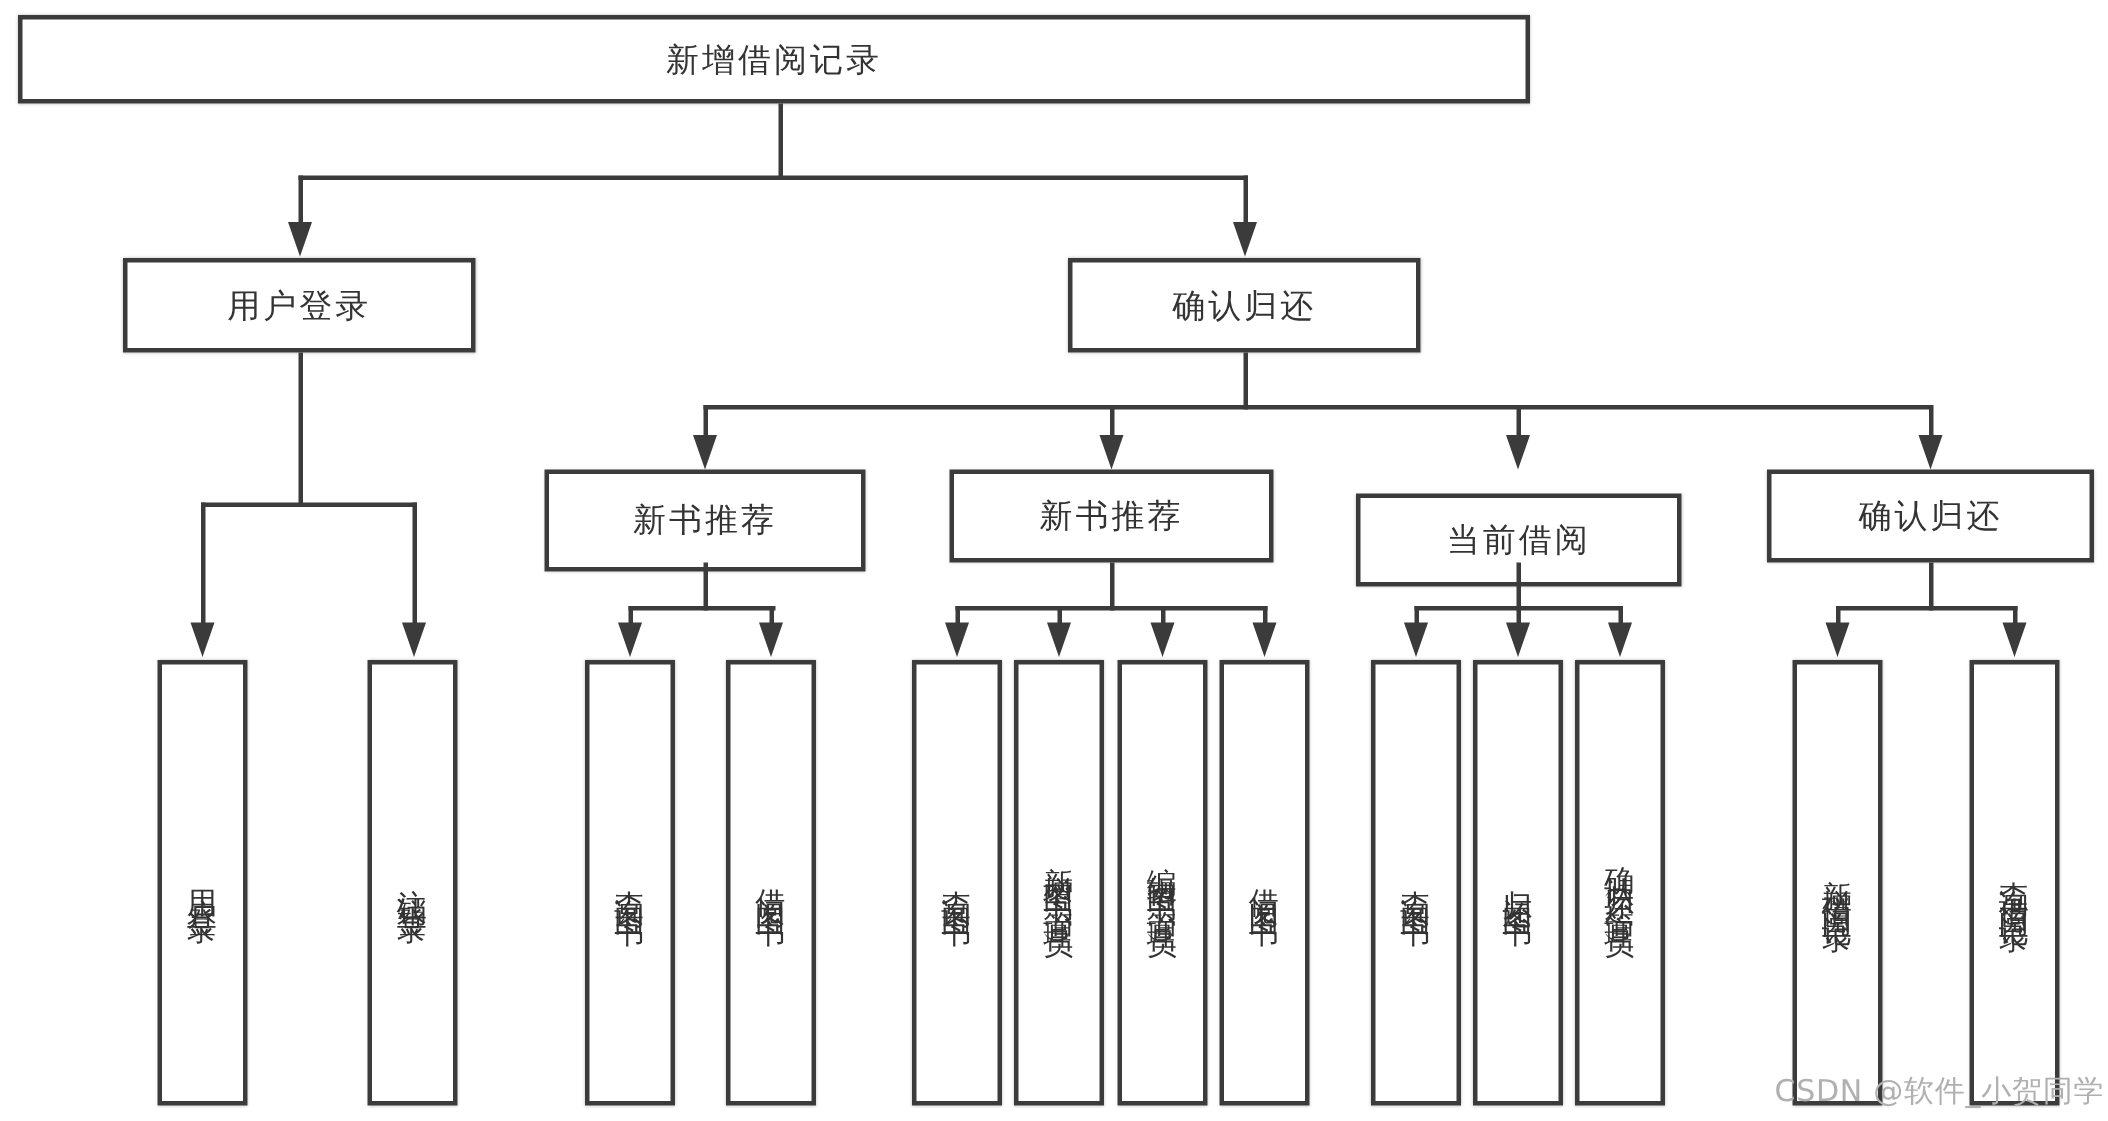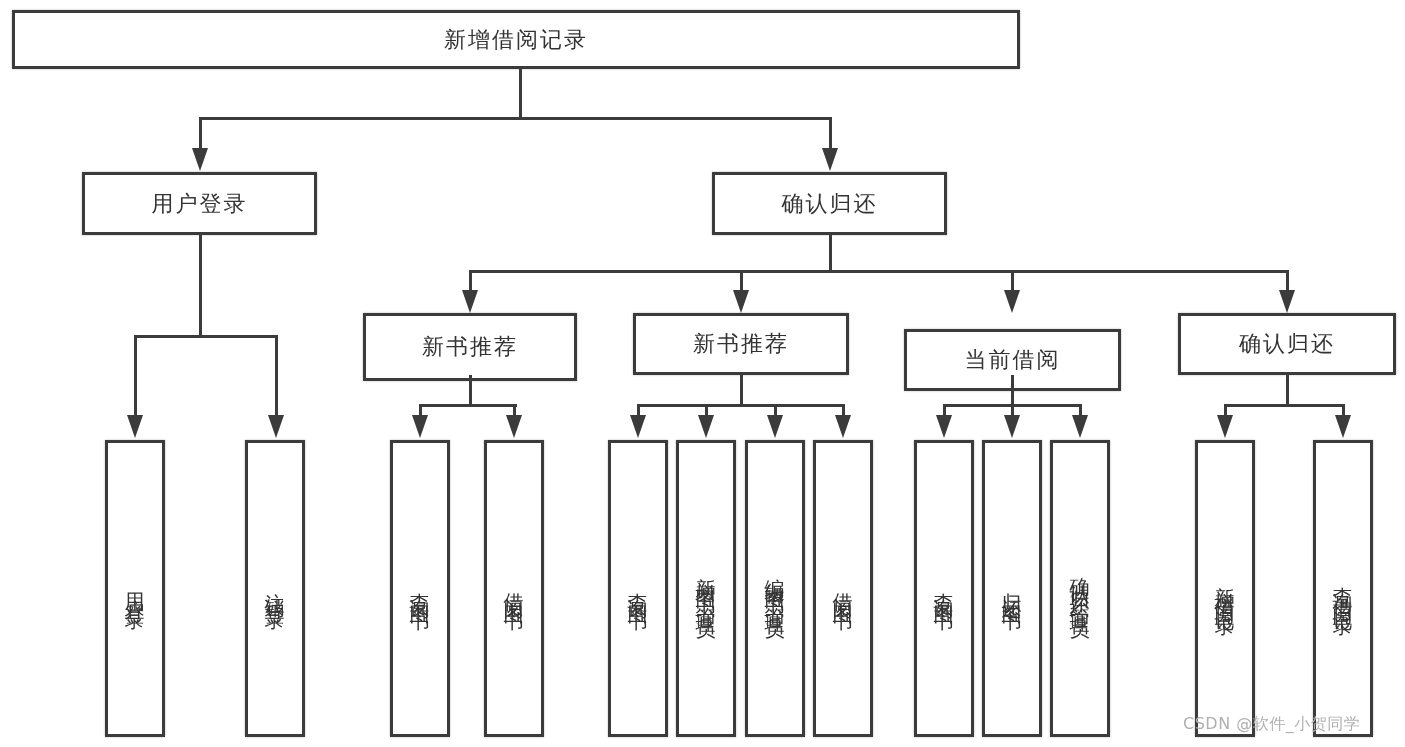--- a/index.html
+++ b/index.html
@@ -55,21 +55,21 @@
     position: absolute;
     width: 0; height: 0;
     border-left: 8px solid transparent;
     border-right: 8px solid transparent;
     border-top: 23px solid var(--color-line);
   }
   .watermark {
     position: absolute;
     left: 1183px;
     top: 714px;
-    font-size: 16px;
+    font-size: 20px;
     letter-spacing: 0.5px;
     color: var(--color-watermark);
     z-index: 5;
     white-space: nowrap;
   }
 </style>
 </head>
 <body>
 
 <div class="canvas">

